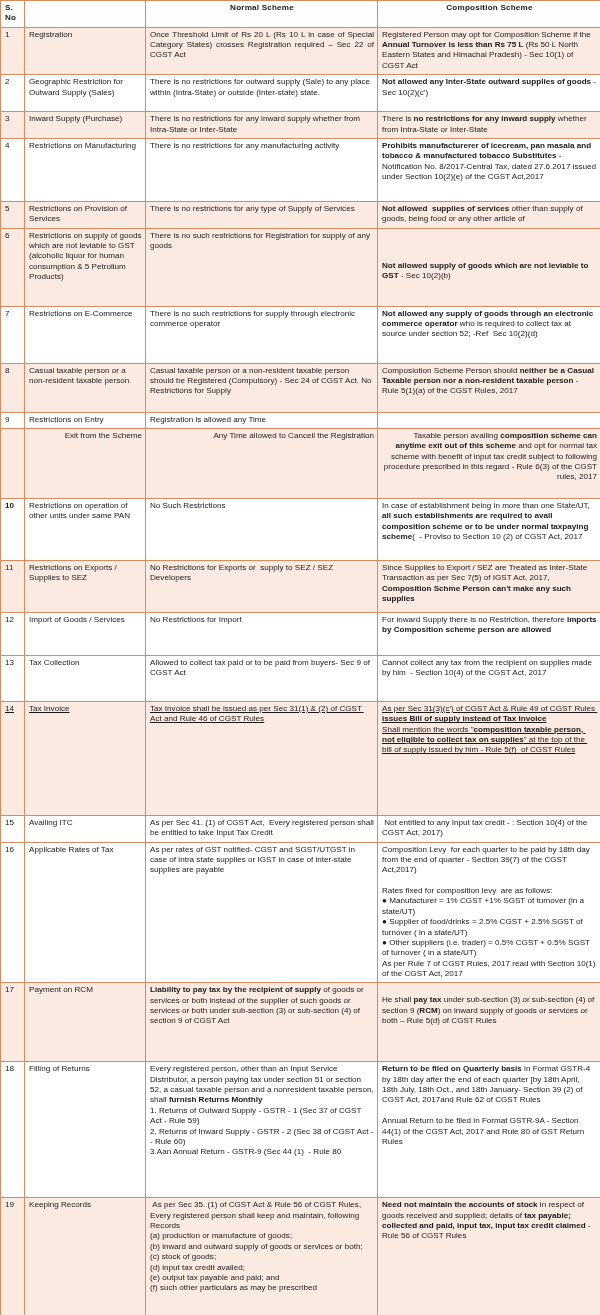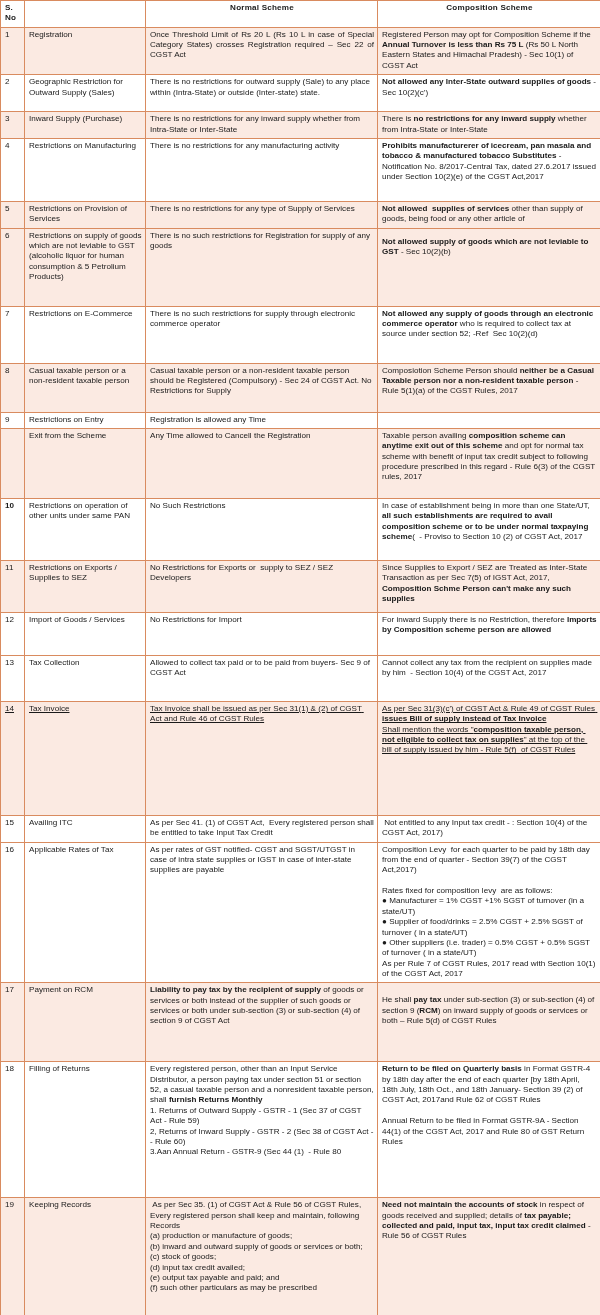--- a/index.html
+++ b/index.html
@@ -120,41 +120,41 @@
       <tr class="shade" style="height: 24px;">
         <td class="sno">5</td>
         <td class="topic">Restrictions on Provision of Services</td>
         <td class="norm"><span class="cell-text"><span>There is no restrictions for any type of Supply of Services</span></span></td>
         <td class="comp"><span class="cell-text"><b>Not allowed  supplies of services</b><span> other than supply of goods, being food or any other article of</span></span></td>
       </tr>
       <tr class="shade" style="height: 78px;">
         <td class="sno">6</td>
         <td class="topic">Restrictions on supply of goods which are not leviable to GST (alcoholic liquor for human consumption &amp; 5 Petrolium Products)</td>
         <td class="norm"><span class="cell-text"><span>There is no such restrictions for Registration for supply of any goods</span></span></td>
-        <td class="comp" style="padding-top: 8px;"><span class="cell-text"><b>Not allowed supply of goods which are not leviable to GST</b><span> - Sec 10(2)(b)</span></span></td>
+        <td class="comp" style="padding-top: 32px;"><span class="cell-text"><b>Not allowed supply of goods which are not leviable to GST</b><span> - Sec 10(2)(b)</span></span></td>
       </tr>
       <tr class="plain" style="height: 57px;">
         <td class="sno">7</td>
         <td class="topic">Restrictions on E-Commerce</td>
         <td class="norm"><span class="cell-text"><span>There is no such restrictions for supply through electronic commerce operator</span></span></td>
         <td class="comp"><span class="cell-text"><b>Not allowed any supply of goods through an electronic commerce operator</b><span> who is required to collect tax at source under section 52; -Ref  Sec 10(2)(d)</span></span></td>
       </tr>
       <tr class="shade" style="height: 49px;">
         <td class="sno">8</td>
         <td class="topic">Casual taxable person or a non-resident taxable person</td>
         <td class="norm"><span class="cell-text"><span>Casual taxable person or a non-resident taxable person should be Registered (Compulsory) - Sec 24 of CGST Act. No Restrictions for Supply</span></span></td>
         <td class="comp"><span class="cell-text"><span>Composiotion Scheme Person should </span><b>neither be a Casual Taxable person nor a non-resident taxable person</b><span> - Rule 5(1)(a) of the CGST Rules, 2017</span></span></td>
       </tr>
       <tr class="plain" style="height: 13px;">
         <td class="sno">9</td>
         <td class="topic">Restrictions on Entry</td>
         <td class="norm"><span class="cell-text"><span>Registration is allowed any Time</span></span></td>
         <td class="comp"><span class="cell-text"></span></td>
       </tr>
-      <tr class="shade" style="height: 70px;">
+      <tr class="shade" style="height: 70px; text-align: right;">
         <td class="sno"></td>
         <td class="topic">Exit from the Scheme</td>
         <td class="norm"><span class="cell-text"><span>Any Time allowed to Cancell the Registration</span></span></td>
         <td class="comp"><span class="cell-text"><span>Taxable person availing </span><b>composition scheme can anytime exit out of this scheme</b><span> and opt for normal tax scheme with benefit of input tax credit subject to following procedure prescribed in this regard - Rule 6(3) of the CGST rules, 2017</span></span></td>
       </tr>
       <tr class="plain" style="height: 62px;">
         <td class="sno bold">10</td>
         <td class="topic bold">Restrictions on operation of other units under same PAN</td>
         <td class="norm"><span class="cell-text"><span>No Such Restrictions</span></span></td>
         <td class="comp"><span class="cell-text"><span>In case of establishment being in more than one State/UT, </span><b>all such establishments are required to avail composition scheme or to be under normal taxpaying scheme</b><span>(  - Proviso to Section 10 (2) of CGST Act, 2017</span></span></td>

